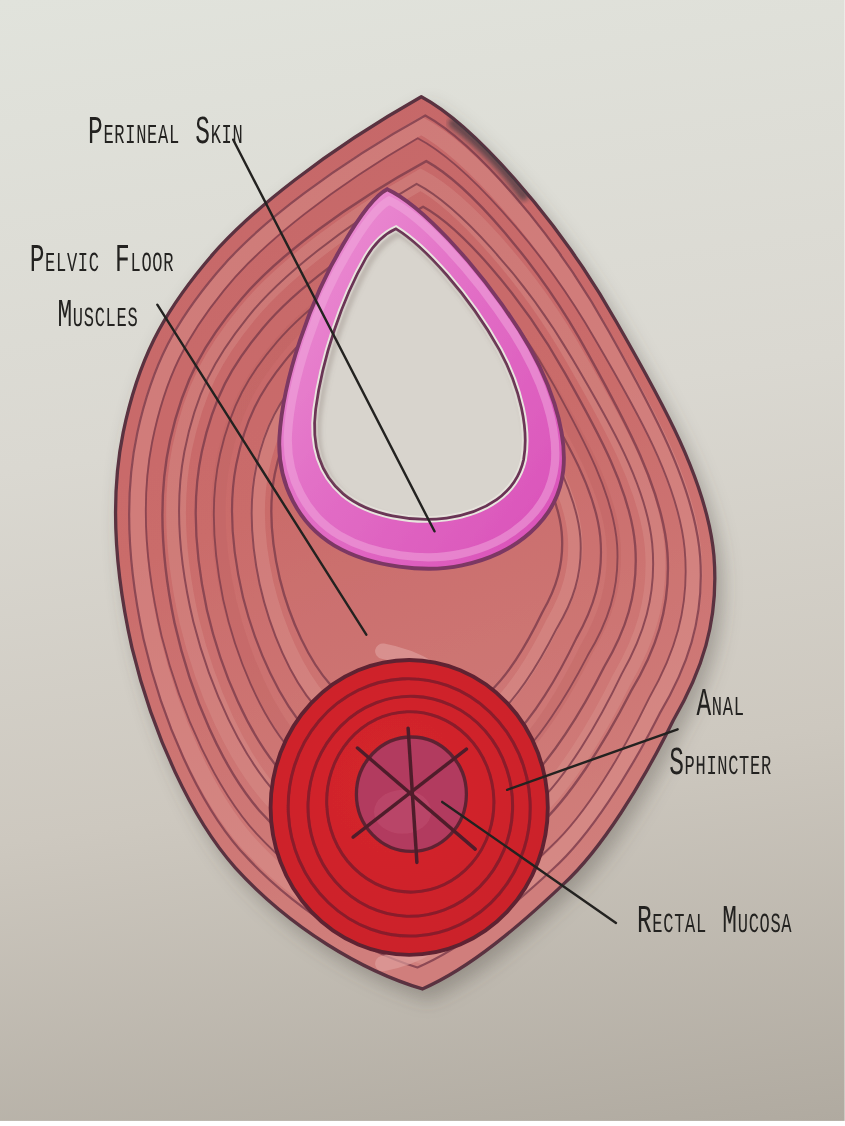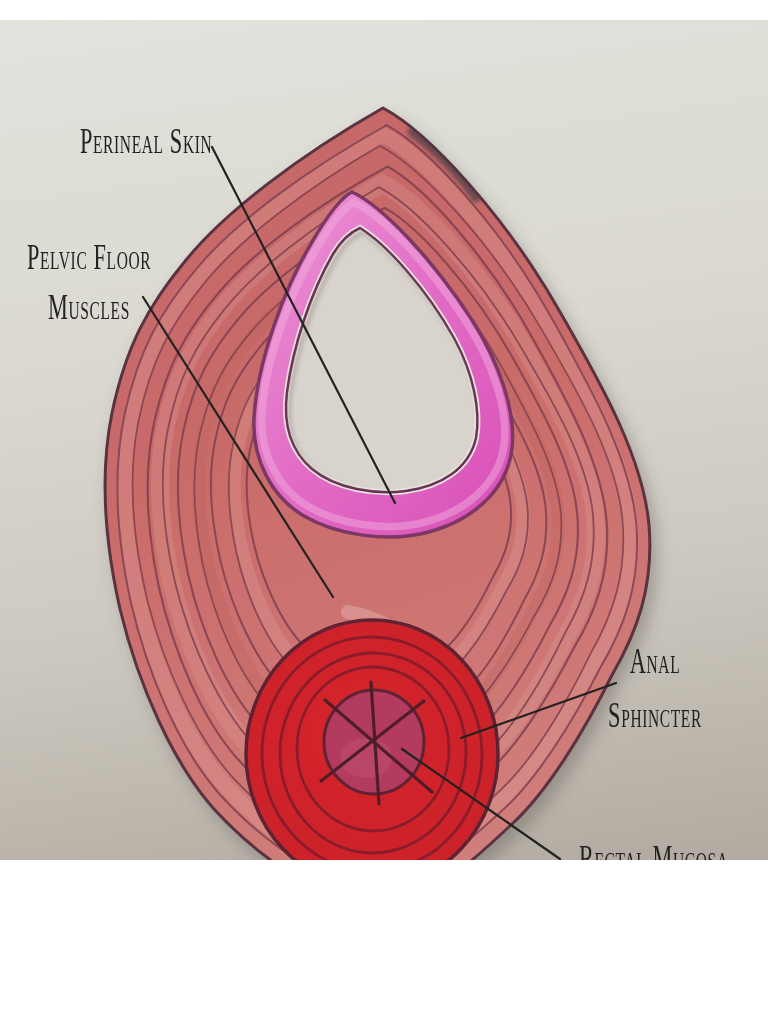--- a/index.html
+++ b/index.html
@@ -1,26 +1,25 @@
 <!DOCTYPE html>
 <html style="--bg-top: #e1e3dc; --bg-bottom: #b0aaa0; --ink: #232220;"><head>
 <meta charset="utf-8">
 <style>
   html,body{margin:0;padding:0;}
   .stage{
     position:relative;
-    width:768px;height:840px;
+    width:768px;height:1019px;
     overflow:hidden;
     background:linear-gradient(172deg,
       var(--bg-top,#e1e3dc) 0%,
       #dad8d1 38%,
       #cdc8bf 68%,
       var(--bg-bottom,#b0aaa0) 100%);
-    font-family:Liberation Serif, serif;
-    margin-top:20px;
+    font-family:Liberation Mono, monospace;
   }
   .artwork{position:absolute;left:0;top:0;}
   .label{
     position:absolute;
     width:200px;
     text-align:center;
     color:var(--ink,#2b2a28);
     font-size:36px;
     font-variant:small-caps;
     font-weight:500;

